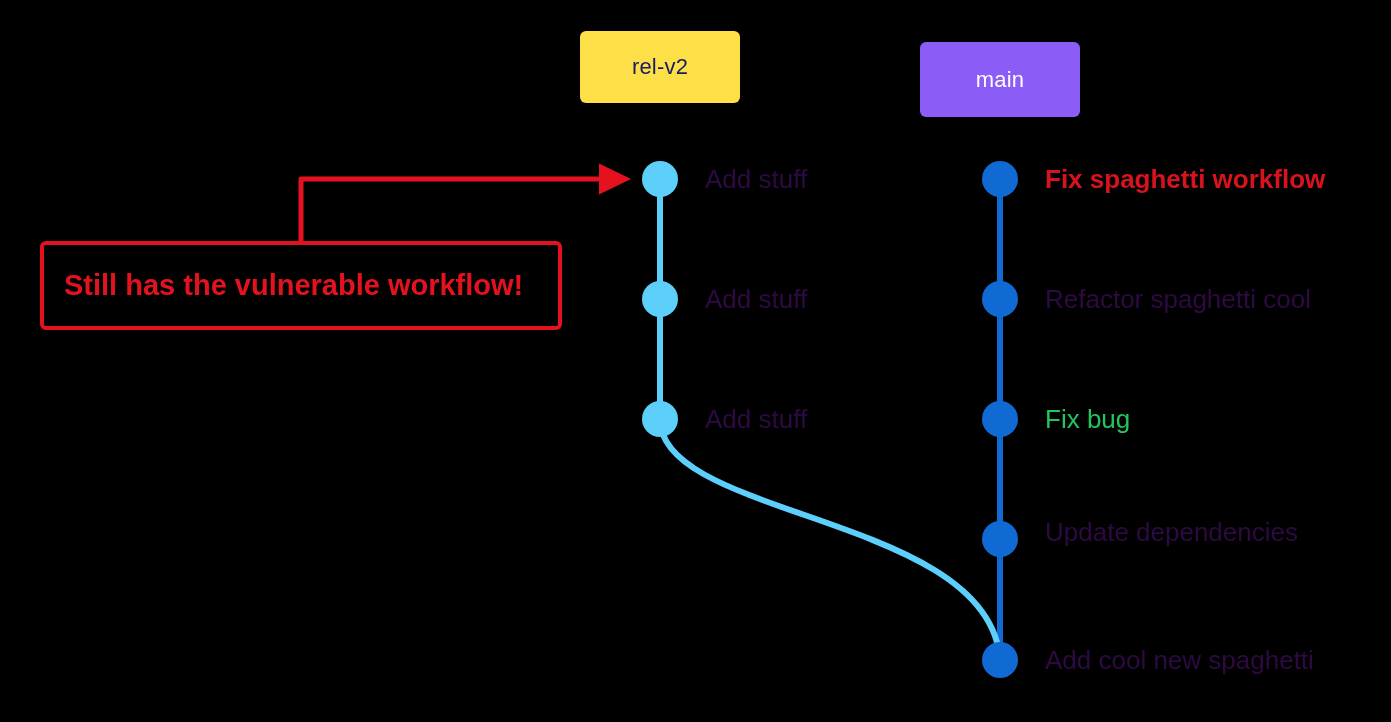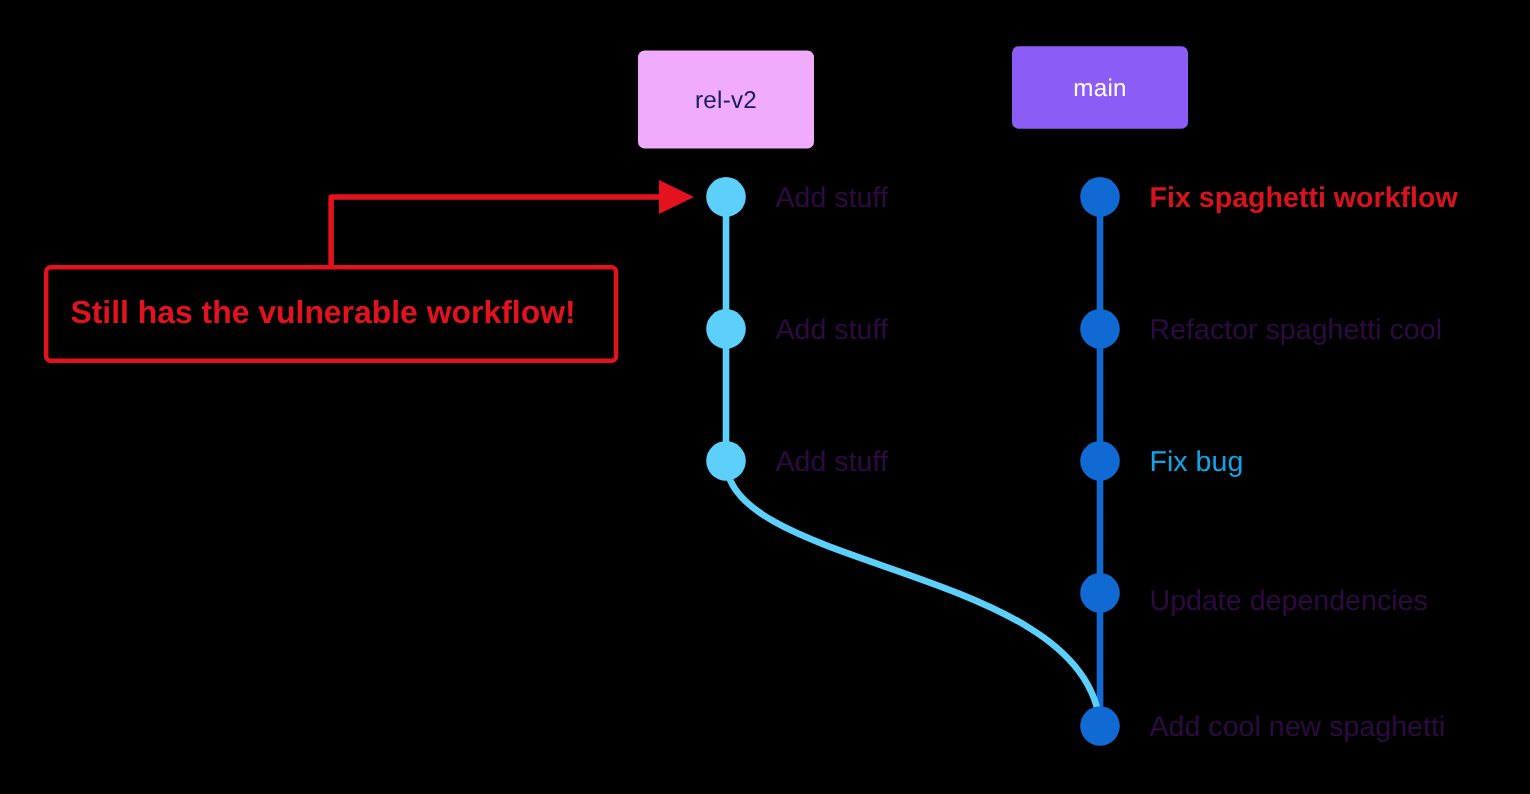--- a/index.html
+++ b/index.html
@@ -103,36 +103,36 @@
         <circle cx="1000" cy="539" r="18" fill="#1169d3"></circle>
         <circle cx="1000" cy="660" r="18" fill="#1169d3"></circle>
       </g>
     <g id="annotation-layer">
         <path d="M 301 241 L 301 179 L 625 179" fill="none" stroke="#e4121f" stroke-width="5" stroke-linejoin="round" marker-end="url(#red-arrowhead)"></path>
       </g>
   </svg>
 
   <div class="overlay-layer">
 
-    <div class="branch-label" id="label-rel-v2" style="left: 580px; top: 46px; width: 160px; height: 89px; background: #f0abfc; color: rgb(26, 26, 94);">
+    <div class="branch-label" id="label-rel-v2" style="left: 580px; top: 31px; width: 160px; height: 72px; background: #fde047; color: rgb(26, 26, 94);">
       <span>rel-v2</span>
     </div>
 
     <div class="branch-label" id="label-main" style="left: 920px; top: 42px; width: 160px; height: 75px; background: #8b5cf6; color: rgb(255, 255, 255);">
       <span>main</span>
     </div>
 
     <div id="commit-messages">
         <div class="commit-message" style="left: 705px; top: 179px; color: rgb(46, 10, 66);">Add stuff</div>
         <div class="commit-message" style="left: 705px; top: 299px; color: rgb(46, 10, 66);">Add stuff</div>
         <div class="commit-message" style="left: 705px; top: 419px; color: rgb(46, 10, 66);">Add stuff</div>
         <div class="commit-message highlight" style="left: 1045px; top: 179px; color: rgb(216, 19, 30);">Fix spaghetti workflow</div>
         <div class="commit-message" style="left: 1045px; top: 299px; color: rgb(46, 10, 66);">Refactor spaghetti cool</div>
-        <div class="commit-message" style="left: 1045px; top: 419px; color: #0ea5e9;">Fix bug</div>
-        <div class="commit-message" style="left: 1045px; top: 546px; color: rgb(46, 10, 66);">Update dependencies</div>
+        <div class="commit-message" style="left: 1045px; top: 419px; color: #22c55e;">Fix bug</div>
+        <div class="commit-message" style="left: 1045px; top: 532px; color: rgb(46, 10, 66);">Update dependencies</div>
         <div class="commit-message" style="left: 1045px; top: 660px; color: rgb(46, 10, 66);">Add cool new spaghetti</div>
       </div>
 
     <div class="callout-box" id="callout-box" style="left: 40px; top: 241px; width: 522px; height: 89px; border-color: rgb(228, 18, 31);">
       <span class="callout-text">Still has the vulnerable workflow!</span>
     </div>
 
   </div>
 </div>
 

